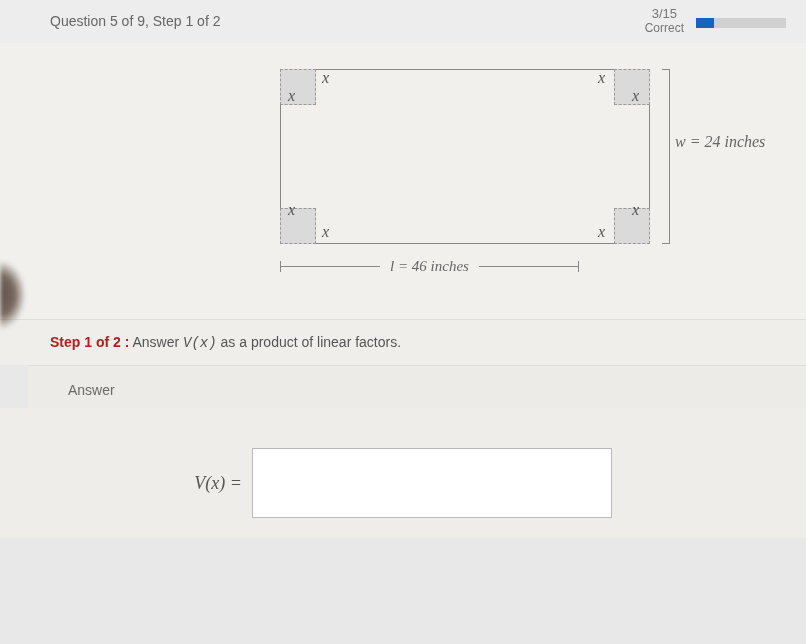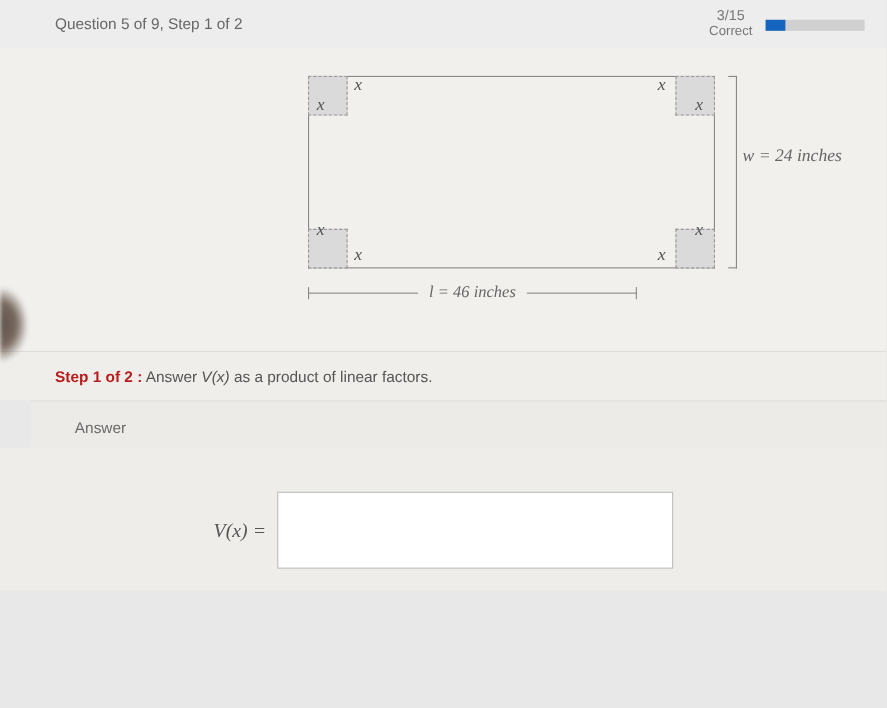--- a/index.html
+++ b/index.html
@@ -99,21 +99,21 @@
     white-space:nowrap;
   }
   .step {
     padding: 14px 20px 14px 50px;
     font-size: 14px;
     color:#555;
     background:#efeeeb;
     border-top: 1px solid #e0ded9;
   }
   .step b { color:#b91c1c; font-weight:600; }
-  .step .vx { font-style:italic; font-family:Liberation Sans, sans-serif; }
+  .step .vx { font-style:italic; font-family:Liberation Mono, monospace; }
   .answer-head {
     padding: 16px 20px 10px 40px;
     font-size: 14px;
     color:#6a6a6a;
     background:#ecebe7;
     border-top: 1px solid #e0ded9;
     font-weight:500;
     margin-left:28px;
   }
   .answer-area {

